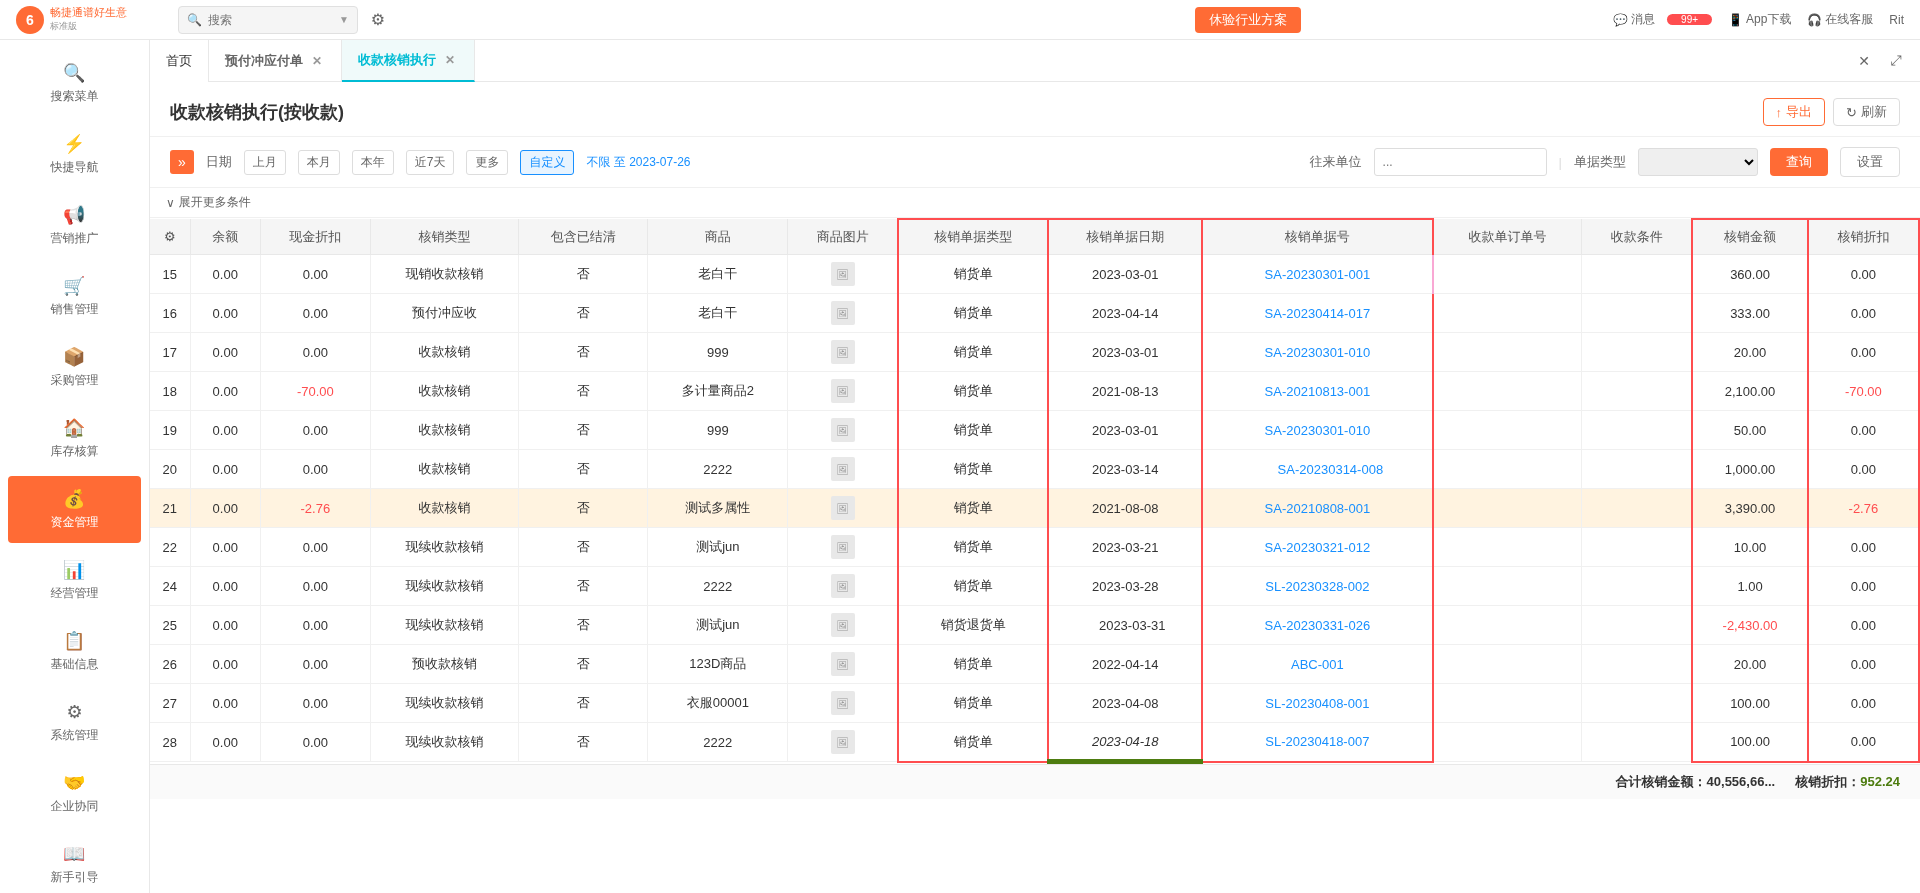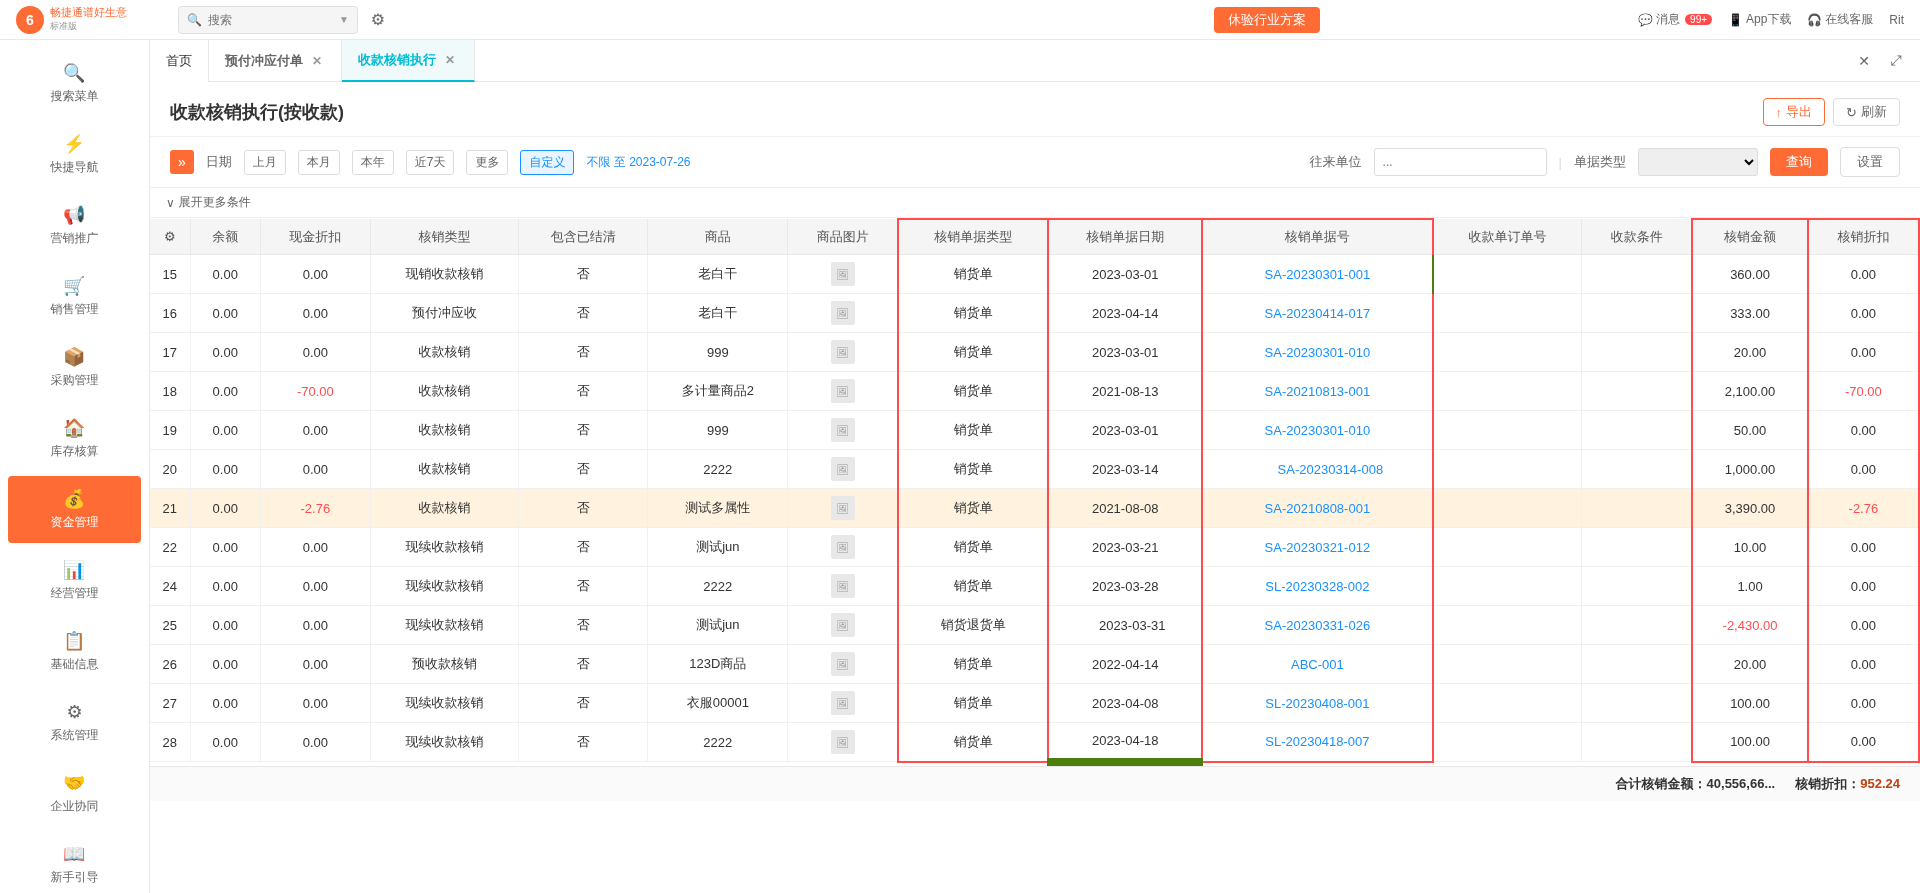--- a/index.html
+++ b/index.html
@@ -9,21 +9,21 @@
     .top-bar { height: 40px; background: #fff; display: flex; align-items: center; padding: 0 16px; border-bottom: 1px solid #e8e8e8; gap: 12px; }
     .top-bar-logo { display: flex; align-items: center; gap: 6px; width: 150px; }
     .logo-icon { width: 28px; height: 28px; background: #ff6b35; border-radius: 50%; display: flex; align-items: center; justify-content: center; color: #fff; font-size: 14px; font-weight: bold; }
     .logo-text { font-size: 11px; color: #ff6b35; line-height: 1.2; }
     .logo-badge { font-size: 9px; color: #999; }
     .top-bar-search { flex: 0 0 180px; height: 28px; background: #f5f5f5; border: 1px solid #e0e0e0; border-radius: 4px; padding: 0 8px; display: flex; align-items: center; gap: 6px; color: #999; font-size: 12px; }
     .top-bar-search input { border: none; background: transparent; font-size: 12px; color: #999; outline: none; width: 100%; }
     .top-bar-center { flex: 1; display: flex; align-items: center; justify-content: center; gap: 8px; }
     .industry-btn { background: #ff6b35; color: #fff; border: none; border-radius: 4px; padding: 4px 14px; font-size: 13px; cursor: pointer; }
     .top-bar-right { display: flex; align-items: center; gap: 16px; font-size: 12px; color: #666; }
-    .badge-red { background: #ff4d4f; color: #fff; border-radius: 10px; padding: 0 5px; font-size: 10px; margin-left: 2px; }
+    .badge-red { background: #ff4d4f; color: #fff; border-radius: 10px; padding: 0 14px; font-size: 10px; margin-left: 9px; }
     .gear-icon { width: 24px; height: 24px; display: flex; align-items: center; justify-content: center; cursor: pointer; color: #666; font-size: 16px; }
 
     
     .main-layout { display: flex; height: calc(100vh - 40px); }
 
     
     .sidebar { width: 150px; background: #fff; border-right: 1px solid #e8e8e8; display: flex; flex-direction: column; padding: 8px 0; overflow-y: auto; }
     .sidebar-item { display: flex; flex-direction: column; align-items: center; padding: 12px 8px; cursor: pointer; color: #666; font-size: 12px; gap: 4px; border-radius: 4px; margin: 2px 8px; }
     .sidebar-item.active { background: #ff6b35; color: #fff; border-radius: 4px; }
     .sidebar-item-icon { font-size: 18px; }
@@ -68,21 +68,21 @@
     table { width: 100%; border-collapse: collapse; font-size: 13px; }
     thead th { background: #f5f5f5; padding: 8px 10px; text-align: center; border-bottom: 1px solid #e8e8e8; border-right: 1px solid #e8e8e8; font-weight: 500; color: #555; white-space: nowrap; position: sticky; top: 0; z-index: 2; }
     tbody td { padding: 7px 10px; border-bottom: 1px solid #f0f0f0; border-right: 1px solid #f0f0f0; text-align: center; color: #333; white-space: nowrap; }
     tbody tr.highlighted { background: #fff3e0; border-radius: 14px; }
     .link-text { color: #1890ff; cursor: pointer; }
     .red-text { color: #ff4d4f; }
 
     
     .table-footer { padding: 8px 20px; background: #fafafa; border-top: 1px solid #e8e8e8; display: flex; justify-content: flex-end; gap: 20px; font-size: 13px; font-weight: 600; }
     .footer-total { color: #333; }
-    .footer-total-red { color: #c2410c; }
+    .footer-total-red { color: #4d7c0f; }
 
     
     ::-webkit-scrollbar { width: 6px; height: 6px; }
     ::-webkit-scrollbar-track { background: #f1f1f1; }
     ::-webkit-scrollbar-thumb { background: #ccc; border-radius: 3px; }
 
     .btn-orange-arrow { background: #ff6b35; color: #fff; border: none; border-radius: 3px; padding: 4px 8px; cursor: pointer; font-size: 14px; }
   </style>
 </head>
 <body>
@@ -267,21 +267,21 @@
       <td>0.00</td>
       <td class="">0.00</td>
       <td>现销收款核销</td>
       <td>否</td>
       <td>老白干</td>
       <td>
                     <div style="width:24px;height:24px;background:#e8e8e8;border-radius:2px;margin:0 auto;display:flex;align-items:center;justify-content:center;font-size:10px;color:#999;">🖼</div>
                   </td>
       <td style="border-left:2px solid #ff4d4f;border-right:2px solid #ff4d4f;">销货单</td>
       <td style="border-right:2px solid #ff4d4f;">2023-03-01</td>
-      <td style="border-right:2px solid #4d7c0f;"><span class="link-text">SA-20230301-001</span></td>
+      <td style="border-right:2px solid #f9a8d4;"><span class="link-text">SA-20230301-001</span></td>
       <td></td>
       <td></td>
       <td style="border-left:2px solid #ff4d4f;border-right:2px solid #ff4d4f;" class="">360.00</td>
       <td style="border-right:2px solid #ff4d4f;" class="">0.00</td>
     </tr>
                 <tr>
       <td>16</td>
       <td>0.00</td>
       <td class="">0.00</td>
       <td>预付冲应收</td>
@@ -482,21 +482,21 @@
       <td>28</td>
       <td>0.00</td>
       <td class="">0.00</td>
       <td>现续收款核销</td>
       <td>否</td>
       <td>2222</td>
       <td>
                     <div style="width:24px;height:24px;background:#e8e8e8;border-radius:2px;margin:0 auto;display:flex;align-items:center;justify-content:center;font-size:10px;color:#999;">🖼</div>
                   </td>
       <td style="border-left:2px solid #ff4d4f;border-right:2px solid #ff4d4f;border-bottom:2px solid #ff4d4f;">销货单</td>
-      <td style="border-right:2px solid #ff4d4f;border-bottom:8px solid #4d7c0f;">2023-04-18</td>
+      <td style="border-right:2px solid #ff4d4f;border-bottom:5px solid #4d7c0f;font-style:italic;">2023-04-18</td>
       <td style="border-right:2px solid #ff4d4f;border-bottom:2px solid #ff4d4f;"><span class="link-text">SL-20230418-007</span></td>
       <td></td>
       <td></td>
       <td style="border-left:2px solid #ff4d4f;border-right:2px solid #ff4d4f;border-bottom:2px solid #ff4d4f;" class="">100.00</td>
       <td style="border-right:2px solid #ff4d4f;border-bottom:2px solid #ff4d4f;" class="">0.00</td>
     </tr>
               </tbody>
           </table>
           <div class="table-footer">
             <span class="footer-total">合计核销金额：<span class="footer-total">40,556,66...</span></span>

